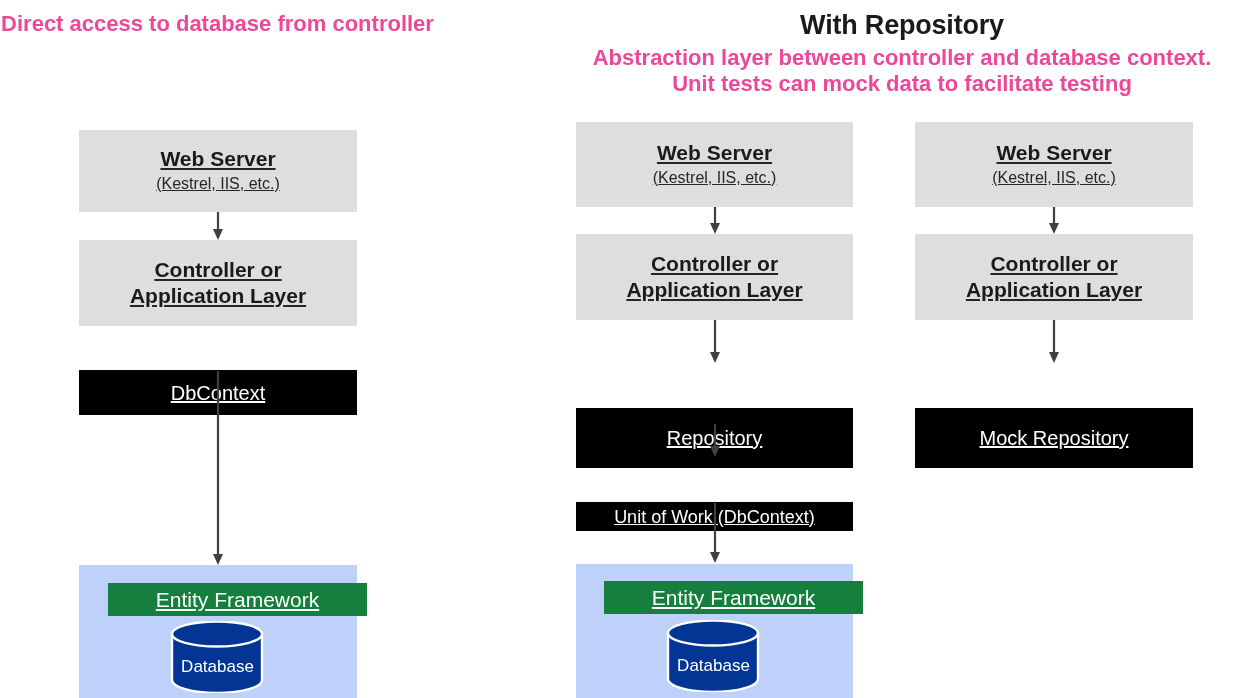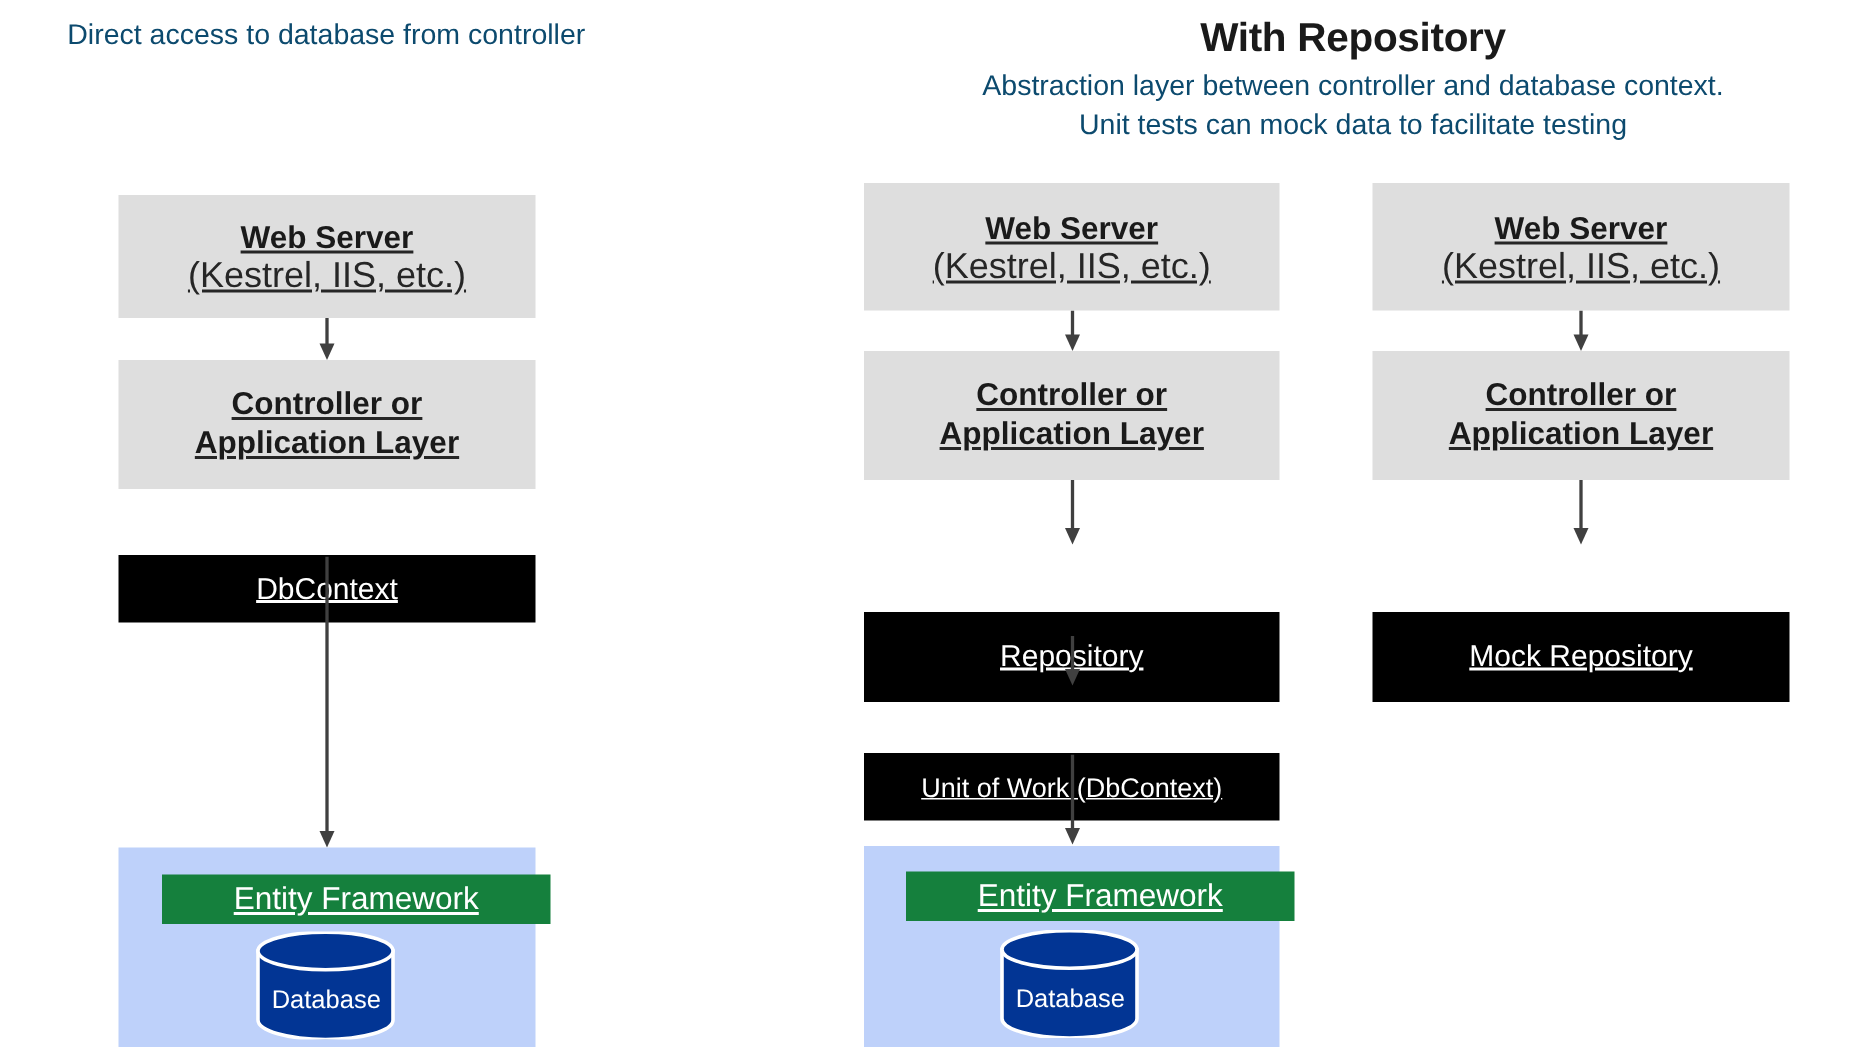--- a/index.html
+++ b/index.html
@@ -29,23 +29,23 @@
   }
   .col-head .title {
     font-size: 27px;
     font-weight: bold;
     letter-spacing: -0.2px;
     color: #1a1a1a;
     line-height: 34px;
     white-space: nowrap;
   }
   .col-head .subtitle {
-    font-size: 19px;
-    font-weight: normal;
-    color: #0c4a6e;
+    font-size: 22px;
+    font-weight: bold;
+    color: #ec4899;
     line-height: 26px;
     margin-top: 3px;
   }
 
   
   .box {
     position: absolute;
     box-sizing: border-box;
     display: flex;
     flex-direction: column;
@@ -59,21 +59,21 @@
   .box.ltblue{ background: #bed1fa; }
   .box.dkblue{ background: #15803d; color: #ffffff; margin-left: 20px; }
 
   .line1 {
     font-size: 21px;
     font-weight: bold;
     line-height: 26px;
     color: #1a1a1a;
   }
   .line2 {
-    font-size: 24px;
+    font-size: 16px;
     font-weight: normal;
     line-height: 24px;
     color: #262626;
   }
   .box.gray .stack .line1 { font-size: 21px; font-weight: bold; }
   .blue-label {
     font-size: 20px;
     font-weight: normal;
     color: #ffffff;
     line-height: 26px;
@@ -198,21 +198,21 @@
     <div class="blue-label">Repository</div>
   </div>
 
   <div class="arrow" style="left:708px; top:424px;">
     <svg width="14" height="34" viewBox="0 0 14 34">
       <line x1="7" y1="0" x2="7" y2="25" stroke="#404040" stroke-width="2.2"></line>
       <polygon points="7,33 2,22 12,22" fill="#404040"></polygon>
     </svg>
   </div>
 
-  <div class="box blue" style="left:576px; top:458px; width:277px; height:45px;">
+  <div class="box blue" style="left:576px; top:458px; width:277px; height:29px;">
     <div class="blue-label small">Unit of Work (DbContext)</div>
   </div>
 
   <div class="arrow" style="left:708px; top:503px;">
     <svg width="14" height="61" viewBox="0 0 14 61">
       <line x1="7" y1="0" x2="7" y2="52" stroke="#404040" stroke-width="2.2"></line>
       <polygon points="7,60 2,49 12,49" fill="#404040"></polygon>
     </svg>
   </div>
 

